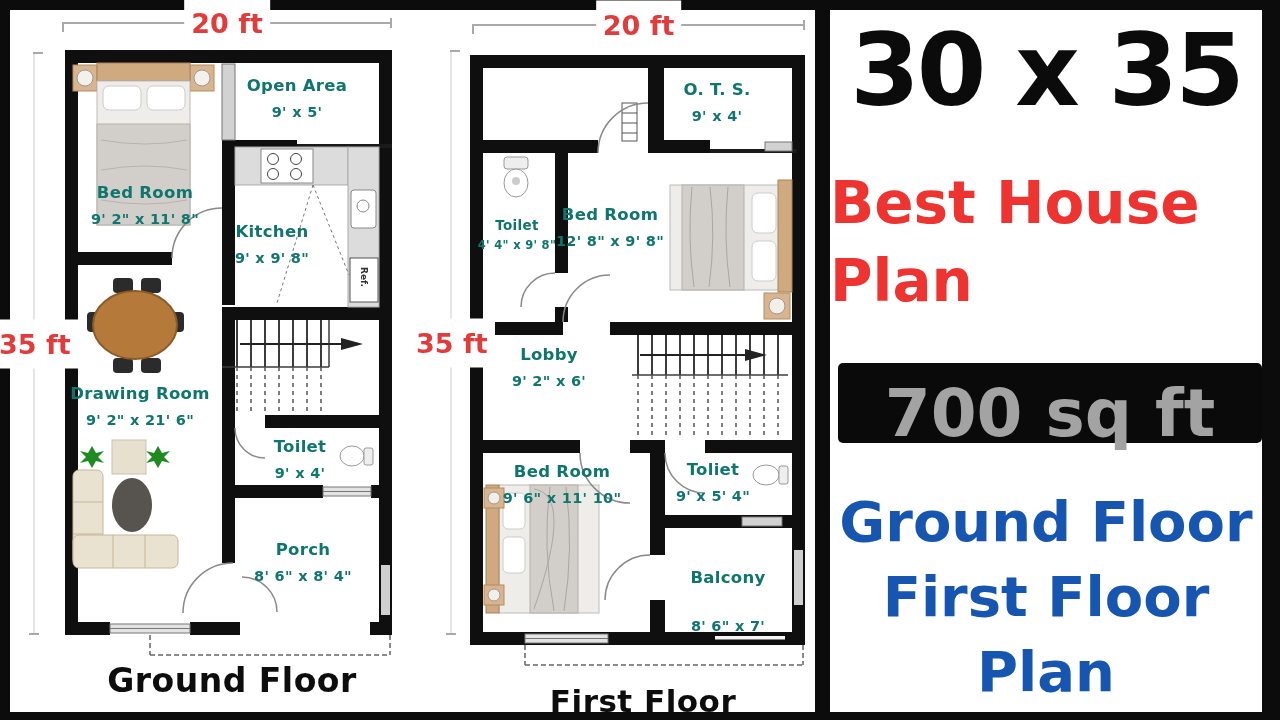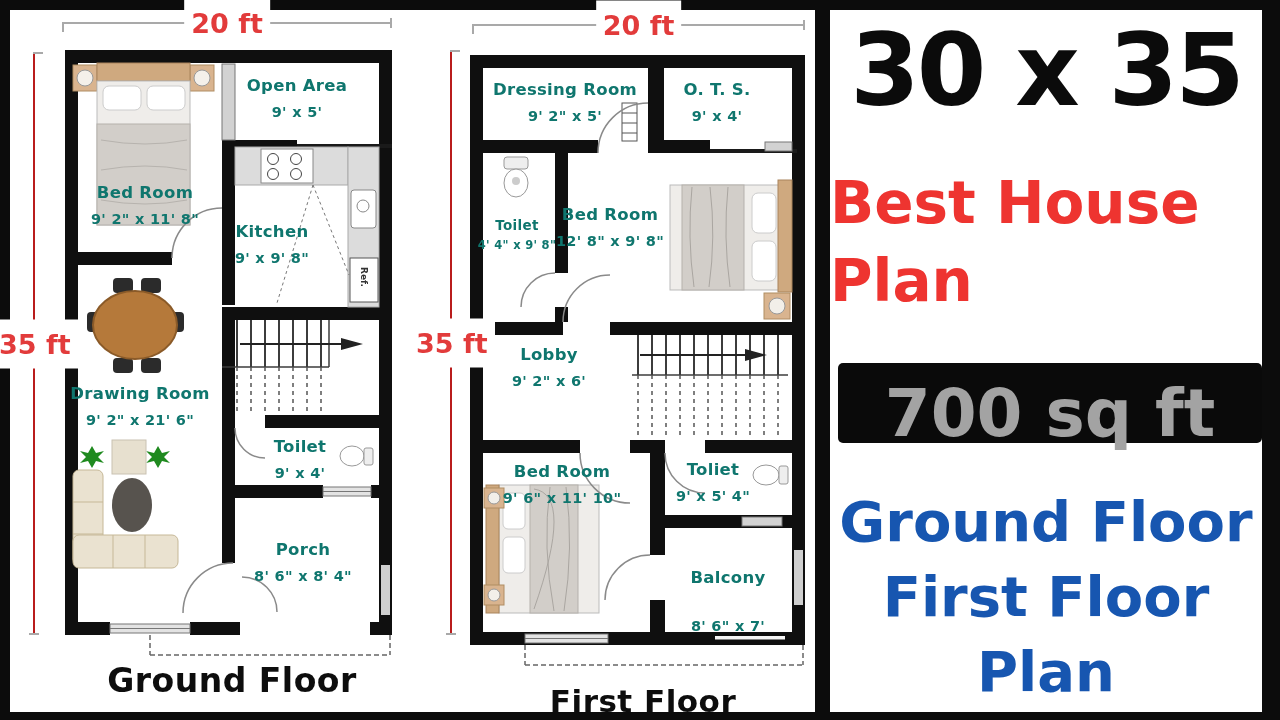--- a/index.html
+++ b/index.html
@@ -5,21 +5,21 @@
   html,body{margin:0;padding:0;background:#0c0c0c;}
   #canvas{position:relative;width:1280px;height:720px;background:#0c0c0c;overflow:hidden;
           font-family:"DejaVu Sans","Liberation Sans",sans-serif;}
   .white-area{position:absolute;background:#ffffff;}
   #plans-bg{left:10px;top:10px;width:805px;height:702px;}
   #right-bg{left:830px;top:10px;width:432px;height:702px;}
   .plan-svg{position:absolute;}
 
   
   .dim-h{position:absolute;height:2px;background:#a9a9a9;}
-  .dim-v{position:absolute;width:2px;background:#b91c1c;}
+  .dim-v{position:absolute;width:2px;background:#e5e5e5;}
   .dim-h .tick{position:absolute;width:2px;height:10px;background:#a9a9a9;top:-4px;}
   .dim-v .tick{position:absolute;height:2px;width:10px;background:#a9a9a9;left:-4px;}
   .tick.t-start{left:0;top:0;}
   .dim-h .tick.t-end{right:0;}
   .dim-v .tick.t-end{bottom:0;}
   .dim-label{position:absolute;color:#e23b3b;font-weight:800;font-size:27px;line-height:27px;
              background:#ffffff;padding:11px 7px;white-space:nowrap;}
   .dim-h .dim-label{left:50%;top:50%;transform:translate(-50%,-50%);}
   .dim-v .dim-label{top:50%;transform:translateY(-50%);left:-41px;}
 
@@ -284,24 +284,20 @@
     <span class="rname">Toilet</span>
     <span class="rdims">9' x 4'</span>
   </div>
   <div class="room-label" style="left:303px;top:540px;text-align:center;">
     <span class="rname">Porch</span>
     <span class="rdims">8' 6" x 8' 4"</span>
   </div>
   <div class="fridge-label" style="left:354px;top:272px;">Ref.</div>
   <div class="plan-title" style="left:232px;top:661px;">Ground Floor</div>
 
-  <div class="room-label" style="left:565px;top:80px;">
-    <span class="rname">Dressing Room</span>
-    <span class="rdims">9' 2" x 5'</span>
-  </div>
   <div class="room-label" style="left:717px;top:80px;">
     <span class="rname">O. T. S.</span>
     <span class="rdims">9' x 4'</span>
   </div>
   <div class="room-label small" style="left:517px;top:217px;">
     <span class="rname">Toilet</span>
     <span class="rdims">4' 4" x 9' 8"</span>
   </div>
   <div class="room-label" style="left:610px;top:205px;">
     <span class="rname">Bed Room</span>

